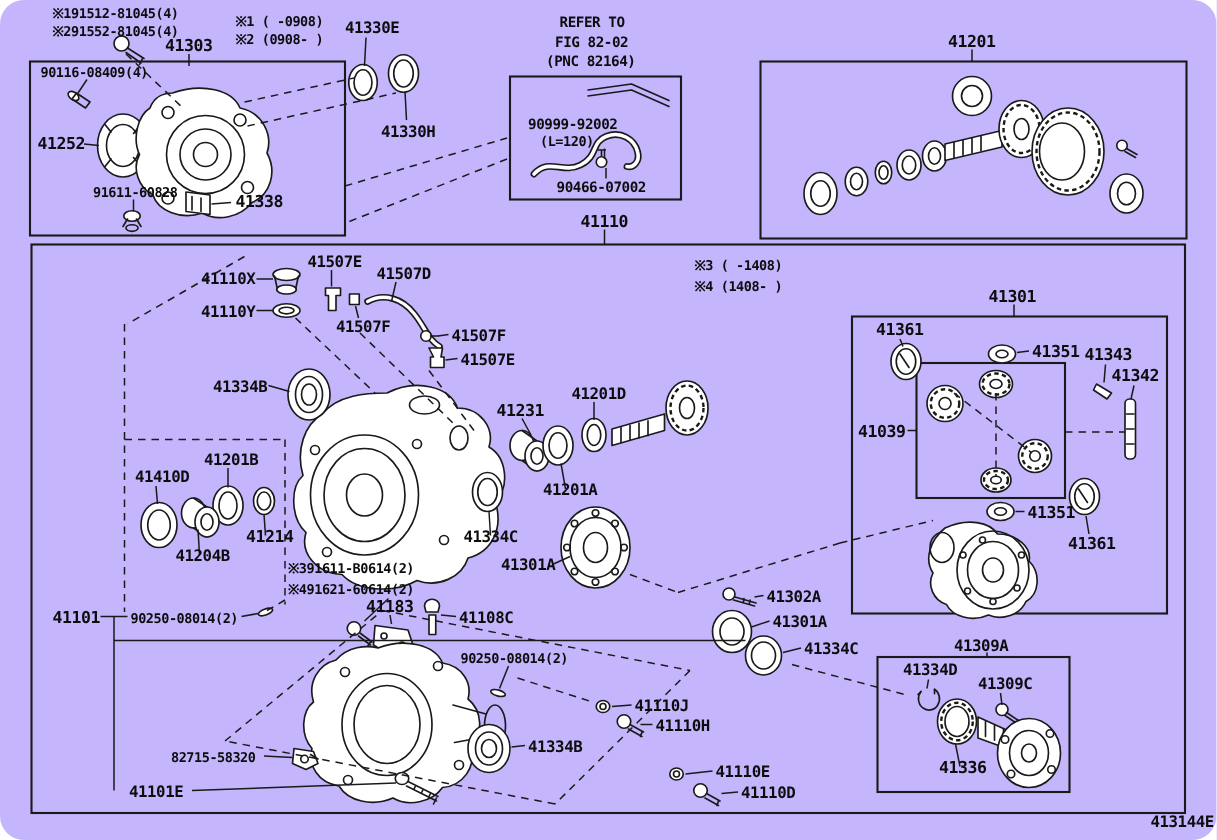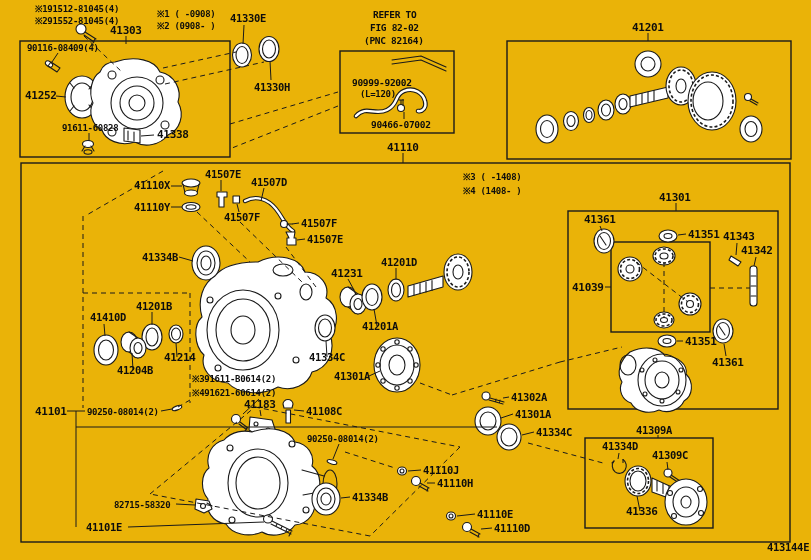--- a/index.html
+++ b/index.html
@@ -1,16 +1,16 @@
 <!DOCTYPE html>
 <html><head>
 <meta charset="utf-8">
 <style>
   html,body{margin:0;padding:0;background:#ffffff;}
-  .stage{position:relative;width:811px;height:560px;background:#eab308;overflow:hidden;}
+  .stage{position:relative;width:811px;height:560px;background:#c4b5fd;overflow:hidden;border-radius:16px;}
   svg{display:block;}
   .frame{fill:none;stroke:#1a1a1a;stroke-width:1.4;}
   .p{fill:#ffffff;stroke:#1a1a1a;stroke-width:1.1;stroke-linejoin:round;stroke-linecap:round;}
   .n{fill:none;stroke:#1a1a1a;stroke-width:1.1;stroke-linejoin:round;stroke-linecap:round;}
   .teeth{fill:none;stroke:#1a1a1a;stroke-width:1.6;stroke-dasharray:3 2.2;}
   .leader{stroke:#1a1a1a;stroke-width:1;}
   .dash{stroke:#1a1a1a;stroke-width:1;stroke-dasharray:5 4;fill:none;}
   .plabel{font-family:"DejaVu Sans Mono","Liberation Mono",monospace;font-weight:bold;fill:#0d0d0d;letter-spacing:-0.3px;}
 </style>
 </head>

